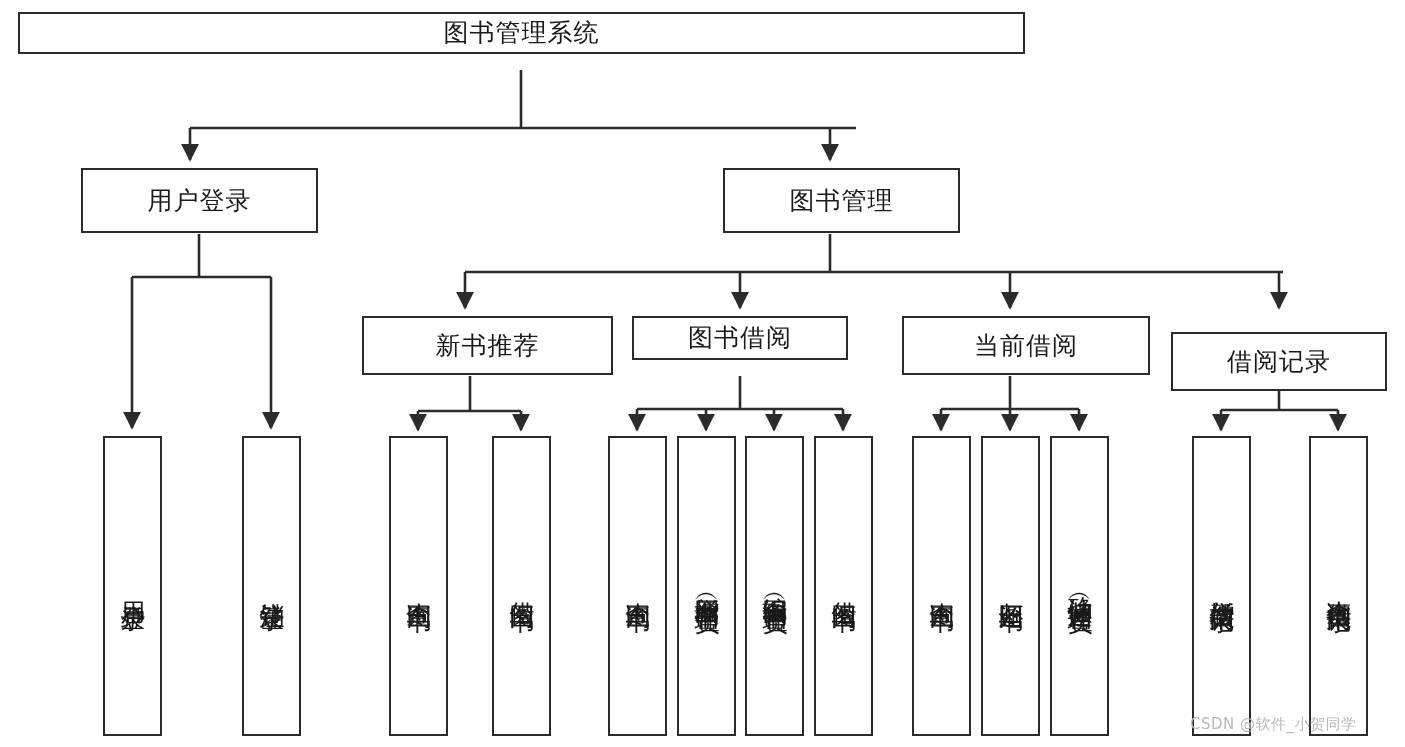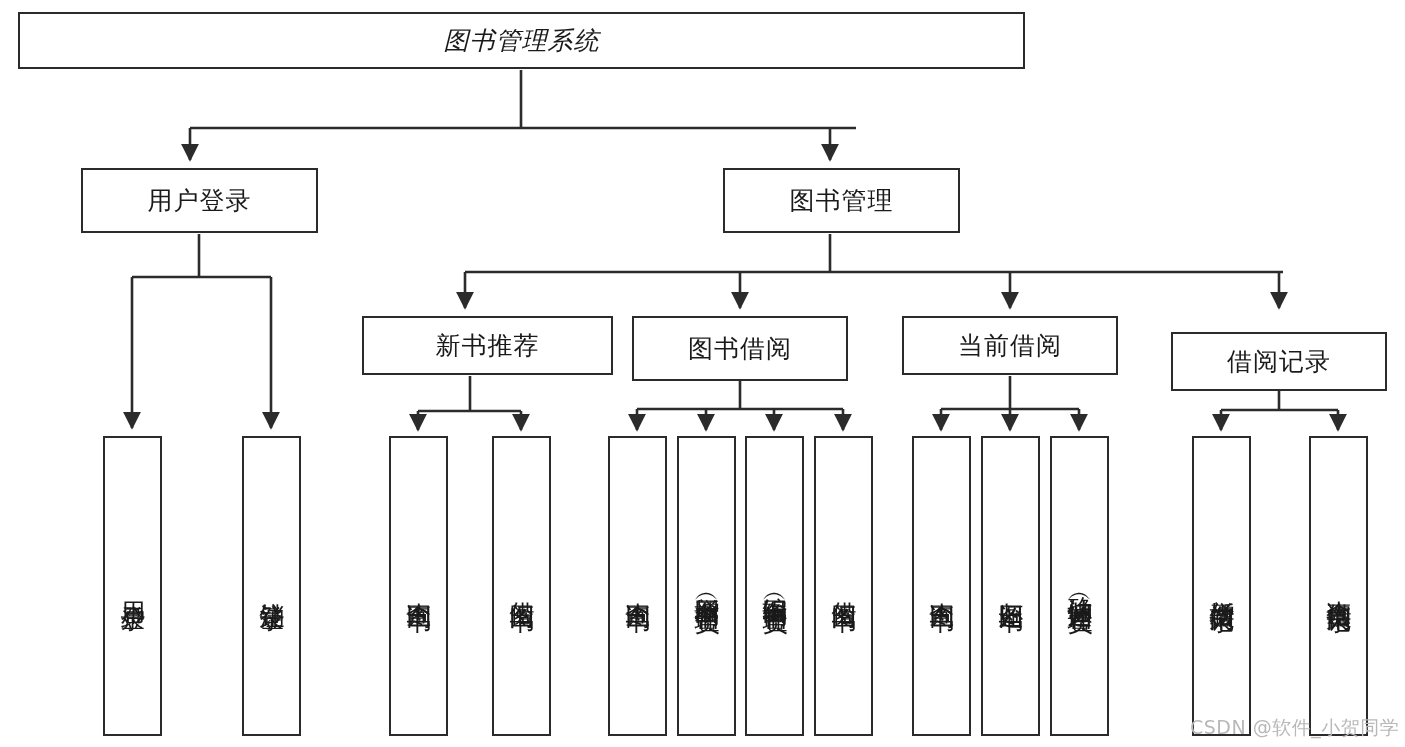--- a/index.html
+++ b/index.html
@@ -48,21 +48,21 @@
     letter-spacing: 2px;
     padding: 6px 0;
   }
   .node.vert .lbl {
     writing-mode: vertical-rl;
     text-orientation: upright;
     white-space: nowrap;
   }
   .watermark {
     position: absolute;
-    font-size: 19px;
+    font-size: 15px;
     color: #b8b8b8;
     white-space: nowrap;
     letter-spacing: 0.5px;
   }
 </style>
 </head>
 <body>
 
 <div id="canvas">
 
@@ -109,38 +109,38 @@
       <path d="M 1010 409 L 1010 430" marker-end="url(#arrow)"></path>
       <path d="M 1079 409 L 1079 430" marker-end="url(#arrow)"></path>
 
       <path d="M 1279 376 L 1279 410"></path>
       <path d="M 1221 410 L 1338 410"></path>
       <path d="M 1221 410 L 1221 430" marker-end="url(#arrow)"></path>
       <path d="M 1338 410 L 1338 430" marker-end="url(#arrow)"></path>
     </g>
   </svg>
 
-  <div class="node horiz" style="left:18px; top:12px; width:1007px; height:57px;font-style:italic;">
+  <div class="node horiz" style="left:18px; top:12px; width:1007px; height:42px;">
     <span class="lbl">图书管理系统</span>
   </div>
 
   <div class="node horiz" style="left:81px; top:168px; width:237px; height:65px;">
     <span class="lbl">用户登录</span>
   </div>
   <div class="node horiz" style="left:711px; top:168px; width:237px; height:65px;margin-left:12px;">
     <span class="lbl">图书管理</span>
   </div>
 
   <div class="node horiz" style="left:362px; top:316px; width:251px; height:59px;">
     <span class="lbl">新书推荐</span>
   </div>
-  <div class="node horiz" style="left:632px; top:316px; width:216px; height:65px;">
+  <div class="node horiz" style="left:632px; top:316px; width:216px; height:44px;">
     <span class="lbl">图书借阅</span>
   </div>
-  <div class="node horiz" style="left:902px; top:316px; width:216px; height:59px;">
+  <div class="node horiz" style="left:902px; top:316px; width:248px; height:59px;">
     <span class="lbl">当前借阅</span>
   </div>
   <div class="node horiz" style="left:1171px; top:316px; width:216px; height:59px;margin-top:16px;">
     <span class="lbl">借阅记录</span>
   </div>
 
   <div class="node vert" style="left:103px; top:436px; width:59px; height:300px;">
     <span class="lbl">用户登录</span>
   </div>
   <div class="node vert" style="left:242px; top:436px; width:59px; height:300px;">

